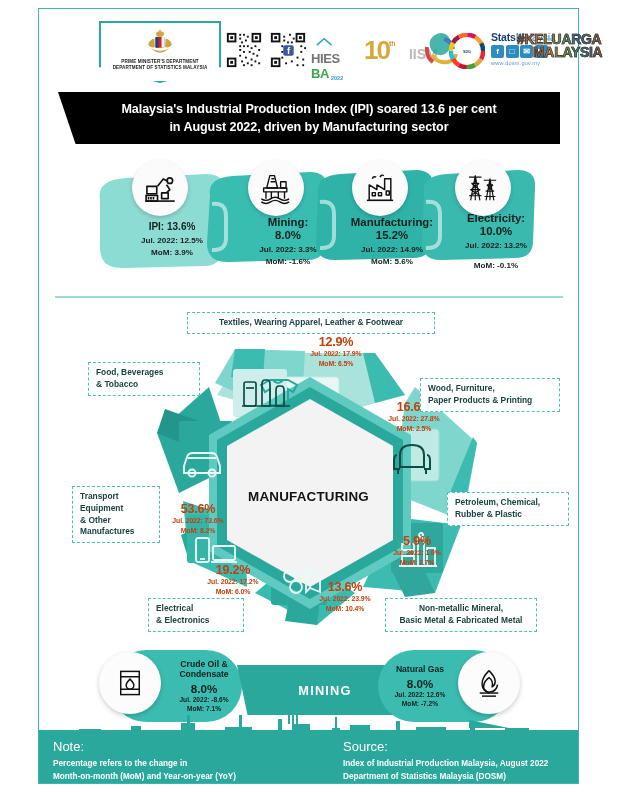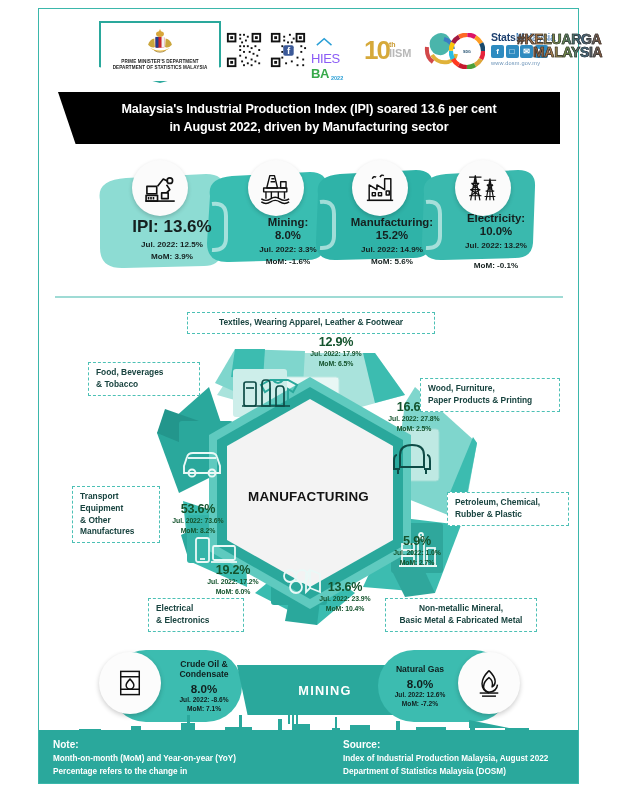--- a/index.html
+++ b/index.html
@@ -34,21 +34,21 @@
     padding-top:4px;
   }
   .crest-emblem { width:34px; height:30px; }
   .crest-text {
     font-size:4.6px; font-weight:bold; color:#1b1b1b; text-align:center;
     line-height:1.35; letter-spacing:.1px; margin-top:2px;
   }
   .qr-wrap { position:absolute; left:186px; top:22px; display:flex; gap:6px; align-items:center;}
   .qr { width:38px; height:38px; background:#fff; }
   .hies-logo { position:absolute; left:272px; top:24px; width:52px; height:34px;}
-  .hies-t1 { font-size:13px; font-weight:normal; color:#8b5cf6; letter-spacing:-.4px;}
+  .hies-t1 { font-size:13px; font-weight:bold; color:#737373; letter-spacing:-.4px;}
   .hies-t2 { font-size:13px; font-weight:bold; color:#37a94a; letter-spacing:-.4px;}
   .hies-yr { font-size:5.5px; font-weight:bold; color:#2a9fd6;}
   .tenth-logo { position:absolute; left:325px; top:24px; width:56px;height:34px;
     display:flex; align-items:center;}
   .tenth-num { font-size:26px; font-weight:bold; color:#d6a93a; letter-spacing:-2px;}
   .tenth-sub { font-size:7px; font-weight:bold; color:#c9992f; line-height:1;}
   .mycensus { position:absolute; left:385px; top:20px; width:34px; height:40px;}
   .green-chev {
     position:absolute; left:160px; top:9px; width:260px; height:76px;
     background:#2aa89c;
@@ -81,40 +81,40 @@
     color:#ffffff; font-size:12.6px; font-weight:bold; text-align:center;
     line-height:1.45; letter-spacing:-.1px; padding:0 30px;
   }
 
   
   .kpi {
     position:absolute; width:124px; height:86px; border-radius:12px;
     display:flex; flex-direction:column; align-items:center; justify-content:center;
     text-align:center; color:#133; padding-top:10px;
   }
-  .kpi .k-title { font-size:17px; font-weight:bold; color:#15201f; line-height:1.15;}
+  .kpi .k-title { font-size:10px; font-weight:bold; color:#15201f; line-height:1.15;}
   .kpi .k-title.small { font-size:11.4px;}
   .kpi .k-sub { font-size:8.1px; font-weight:bold; color:#15201f; margin-top:3px; line-height:1.35;}
   .kpi-circle {
     position:absolute; width:56px; height:56px; border-radius:50%;
     background:#fbfbfb; box-shadow:0 2px 4px rgba(0,0,0,.18);
     display:flex;align-items:center;justify-content:center; z-index:4;
   }
 
   
   .divider { position:absolute; left:55px; top:296px; width:508px; height:2px;
     background:#9fdbd5;}
   .hex-center {
     position:absolute; left:237px; top:425px; width:143px; height:143px;
     display:flex; align-items:center; justify-content:center;
   }
   .hex-label { font-size:13.4px; font-weight:bold; color:#131313; letter-spacing:.2px;}
 
   
-  .seg-val { position:absolute; text-align:center; color:#14532d; }
+  .seg-val { position:absolute; text-align:center; color:#c2410c; }
   .seg-val .big { font-size:12.6px; font-weight:bold; letter-spacing:-.2px;}
   .seg-val .sml { font-size:6.9px; font-weight:bold; line-height:1.45; letter-spacing:-.1px;}
 
   
   .callout {
     position:absolute; font-size:8.4px; font-weight:bold; color:#18433f;
     border:1.4px dashed #4cc0b5; padding:4px 7px; background:#ffffff;
     line-height:1.4; white-space:pre-line;
   }
 
@@ -140,21 +140,21 @@
   .min-sml { font-size:6.6px; font-weight:bold; line-height:1.4;}
 
   
   .skyline { position:absolute; left:39px; top:700px; width:539px; height:38px; }
   .footer {
     position:absolute; left:39px; top:730px; width:539px; height:53px;
     background:#2aa89c; color:#ffffff; display:flex;
   }
   .f-col { padding:7px 0 0 14px; }
   .f-col.left { width:290px;}
-  .f-h { font-size:10px; font-weight:bold; line-height:1.6;}
+  .f-h { font-size:13px; font-weight:normal; line-height:1.6;}
   .f-t { font-size:8.2px; font-weight:bold; line-height:1.55;}
 </style>
 </head>
 <body>
 
 <div id="page">
   <div class="page-frame"></div>
 
   <div class="header-band">
     <div class="green-chev"></div>
@@ -262,21 +262,21 @@
       <div style="display:flex; align-items:flex-end; gap:2px;">
         <span class="hies-t2">BA</span>
         <span class="hies-yr">2022</span>
       </div>
     </div>
 
     <div class="tenth-logo">
       <span class="tenth-num">10</span>
       <div>
         <div class="tenth-sub">th</div>
-        <div class="tenth-sub" style="color:#b9b9b9; font-size:11px;">IISM</div>
+        <div class="tenth-sub" style="color:#b9b9b9; font-size:14px;padding-left:20px;">IISM</div>
       </div>
     </div>
 
     <svg class="mycensus" viewBox="0 0 34 40">
       <path d="M17 4 q6 0 9 6 q3 6 -1 11 q-4 6 -10 5 q-7 -1 -9 -8 q-2 -8 5 -12 q3 -2 6 -2z" fill="#2aa89c" opacity=".85"></path>
       <path d="M8 26 q6 9 16 7 q7 -2 8 -8" stroke="#e0b23a" stroke-width="4" fill="none"></path>
       <path d="M3 18 q-1 10 6 15" stroke="#d2484a" stroke-width="4" fill="none"></path>
       <path d="M20 10 q8 2 9 10" stroke="#3a7ec4" stroke-width="4" fill="none"></path>
     </svg>
 
@@ -617,22 +617,22 @@
 
   <svg class="skyline" viewBox="0 0 539 38" preserveAspectRatio="none">
     <path fill="#2aa89c" d="M0 38 V33 h40 v-4 h22 v4 h30 v-7 h10 v7 h40 v-10 h6 v-8 h3 v8 h5 v10 h30 v-6 h14 v-12 h3 v12 h10 v6 h26 v-14 h4 v14 h10 v-9 h18 v9 h22 v-5 h3 v-11 h2 v11 h3 v5 h10 v-8 h20 v8 h26 v-12 h4 v12 h16 v-6 h30 v6 h24 v-9 h5 v9 h30 v-5 h24 v5 h40 V38z"></path>
     <path fill="#2aa89c" d="M250 24 l0 -12 M254 24 l0 -12 M258 24 l0 -10" stroke="#2aa89c" stroke-width="2"></path>
     <path fill="#2aa89c" d="M430 20 l40 8 h-40z"></path>
   </svg>
 
   <div class="footer">
     <div class="f-col left">
       <div class="f-h">Note:</div>
+      <div class="f-t">Percentage refers to the change in</div>
       <div class="f-t">Month-on-month (MoM) and Year-on-year (YoY)</div>
-      <div class="f-t">Percentage refers to the change in</div>
     </div>
     <div class="f-col">
       <div class="f-h">Source:</div>
       <div class="f-t">Index of Industrial Production Malaysia, August 2022</div>
       <div class="f-t">Department of Statistics Malaysia (DOSM)</div>
     </div>
   </div>
 </div>
 
 </body></html>

